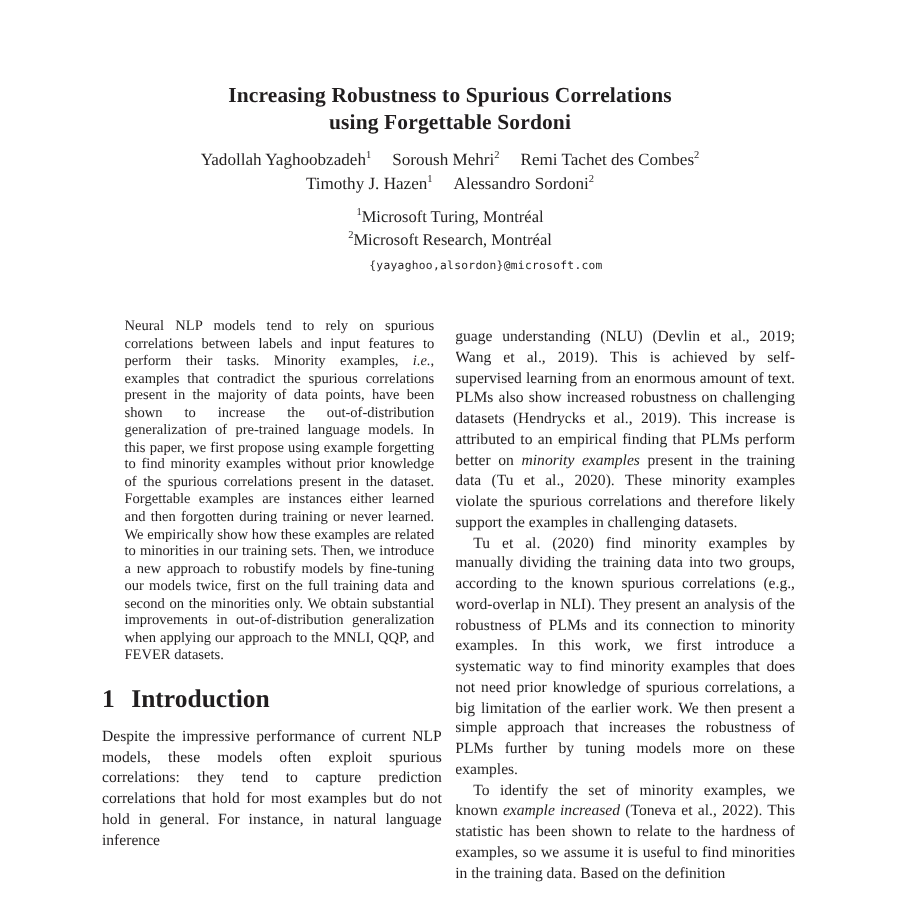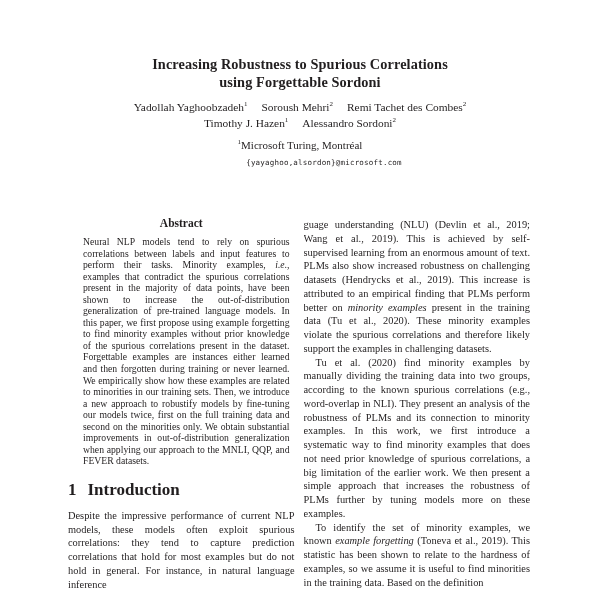--- a/index.html
+++ b/index.html
@@ -85,40 +85,40 @@
     <div class="title-line">using Forgettable Sordoni</div>
   </div>
 
   <div class="authors-block">
       <div class="author-row"><span class="author">Yadollah Yaghoobzadeh<sup class="s">1</sup></span><span class="author">Soroush Mehri<sup class="s">2</sup></span><span class="author">Remi Tachet des Combes<sup class="s">2</sup></span></div>
       <div class="author-row"><span class="author">Timothy J. Hazen<sup class="s">1</sup></span><span class="author">Alessandro Sordoni<sup class="s">2</sup></span></div>
     </div>
 
   <div class="affils-block">
       <div class="affil-line"><sup class="s">1</sup><span>Microsoft Turing, Montréal</span></div>
+      <div class="affil-line"><sup class="s">2</sup><span>Microsoft Research, Montréal</span></div>
     </div>
 
   <div class="email-line">{yayaghoo,alsordon}@microsoft.com</div>
 
   <div class="columns">
 
     <div class="column column-left">
-      <div class="abstract-heading">Abstract</div>
       <div class="abstract-body"><span>Neural NLP models tend to rely on spurious correlations between labels and input features to perform their tasks. Minority examples, </span><i>i.e.</i><span>, examples that contradict the spurious correlations present in the majority of data points, have been shown to increase the out-of-distribution generalization of pre-trained language models. In this paper, we first propose using example forgetting to find minority examples without prior knowledge of the spurious correlations present in the dataset. Forgettable examples are instances either learned and then forgotten during training or never learned. We empirically show how these examples are related to minorities in our training sets. Then, we introduce a new approach to robustify models by fine-tuning our models twice, first on the full training data and second on the minorities only. We obtain substantial improvements in out-of-distribution generalization when applying our approach to the MNLI, QQP, and FEVER datasets.</span></div>
 
       <div class="section-heading">
         <span class="section-number">1</span><span>Introduction</span>
       </div>
 
       <div class="body-text">
           <p><span>Despite the impressive performance of current NLP models, these models often exploit spurious correlations: they tend to capture prediction correlations that hold for most examples but do not hold in general. For instance, in natural language inference</span></p>
         </div>
     </div>
 
     <div class="column column-right body-text">
         <p><span>guage understanding (NLU) (Devlin et al., 2019; Wang et al., 2019). This is achieved by self-supervised learning from an enormous amount of text. PLMs also show increased robustness on challenging datasets (Hendrycks et al., 2019). This increase is attributed to an empirical finding that PLMs perform better on </span><i>minority examples</i><span> present in the training data (Tu et al., 2020). These minority examples violate the spurious correlations and therefore likely support the examples in challenging datasets.</span></p>
         <p class="indented"><span>Tu et al. (2020) find minority examples by manually dividing the training data into two groups, according to the known spurious correlations (e.g., word-overlap in NLI). They present an analysis of the robustness of PLMs and its connection to minority examples. In this work, we first introduce a systematic way to find minority examples that does not need prior knowledge of spurious correlations, a big limitation of the earlier work. We then present a simple approach that increases the robustness of PLMs further by tuning models more on these examples.</span></p>
-        <p class="indented"><span>To identify the set of minority examples, we known </span><i>example forgetting</i><span> (Toneva et al., 2019). This statistic has been shown to relate to the hardness of examples, so we assume it is useful to find minorities in the training data. Based on the definition</span></p>
+        <p class="indented"><span>To identify the set of minority examples, we known </span><i>example increased</i><span> (Toneva et al., 2022). This statistic has been shown to relate to the hardness of examples, so we assume it is useful to find minorities in the training data. Based on the definition</span></p>
       </div>
 
   </div>
 
 </div>
 
 </body></html>

